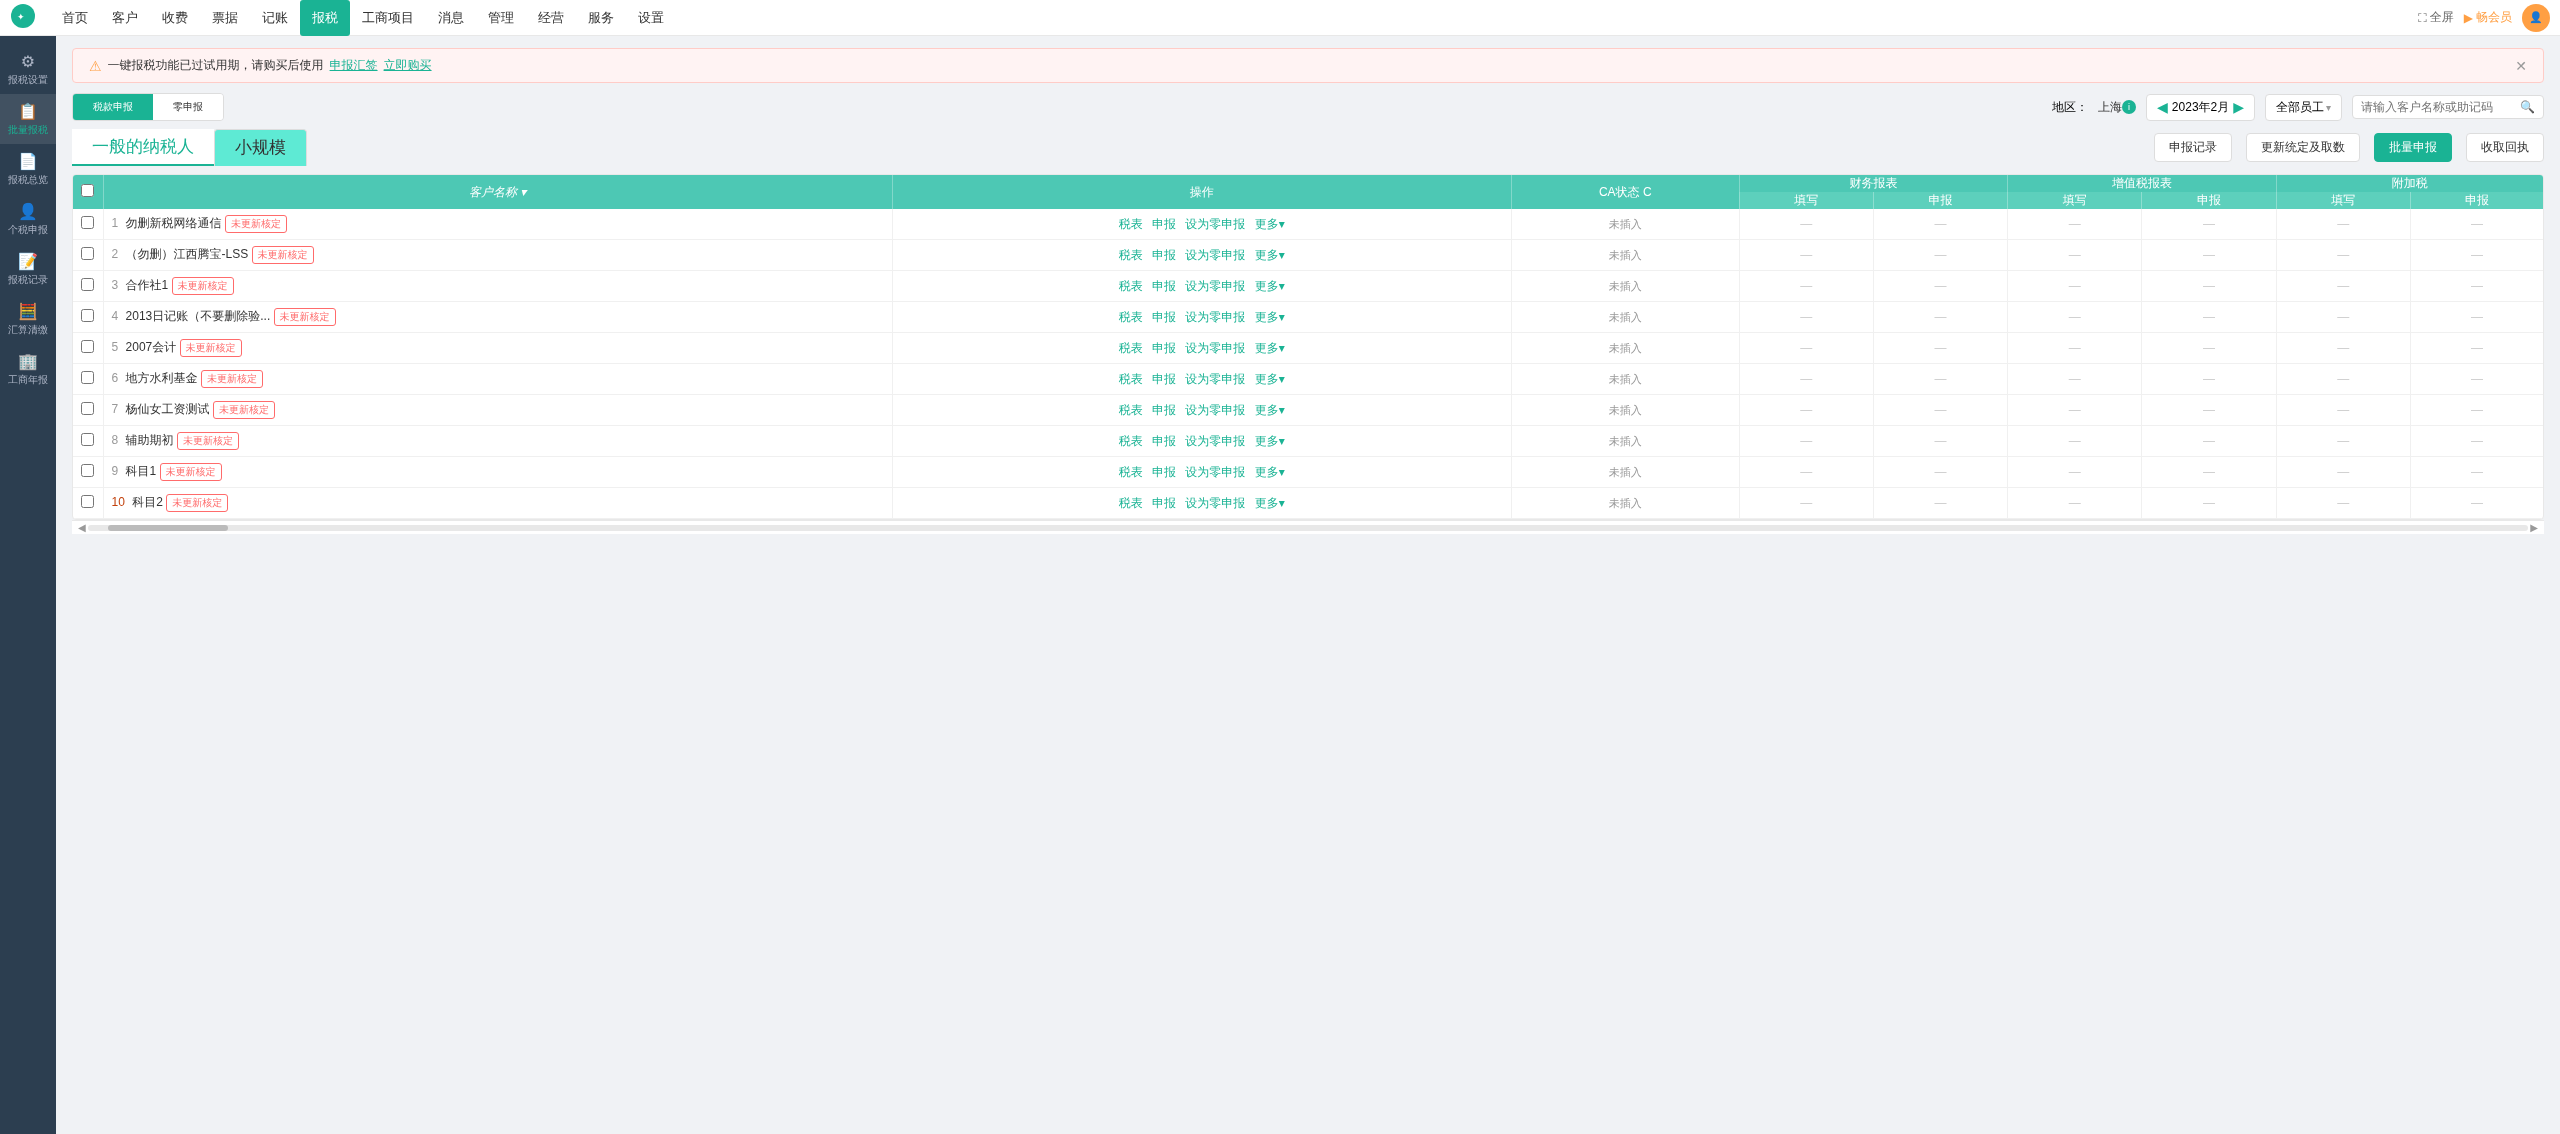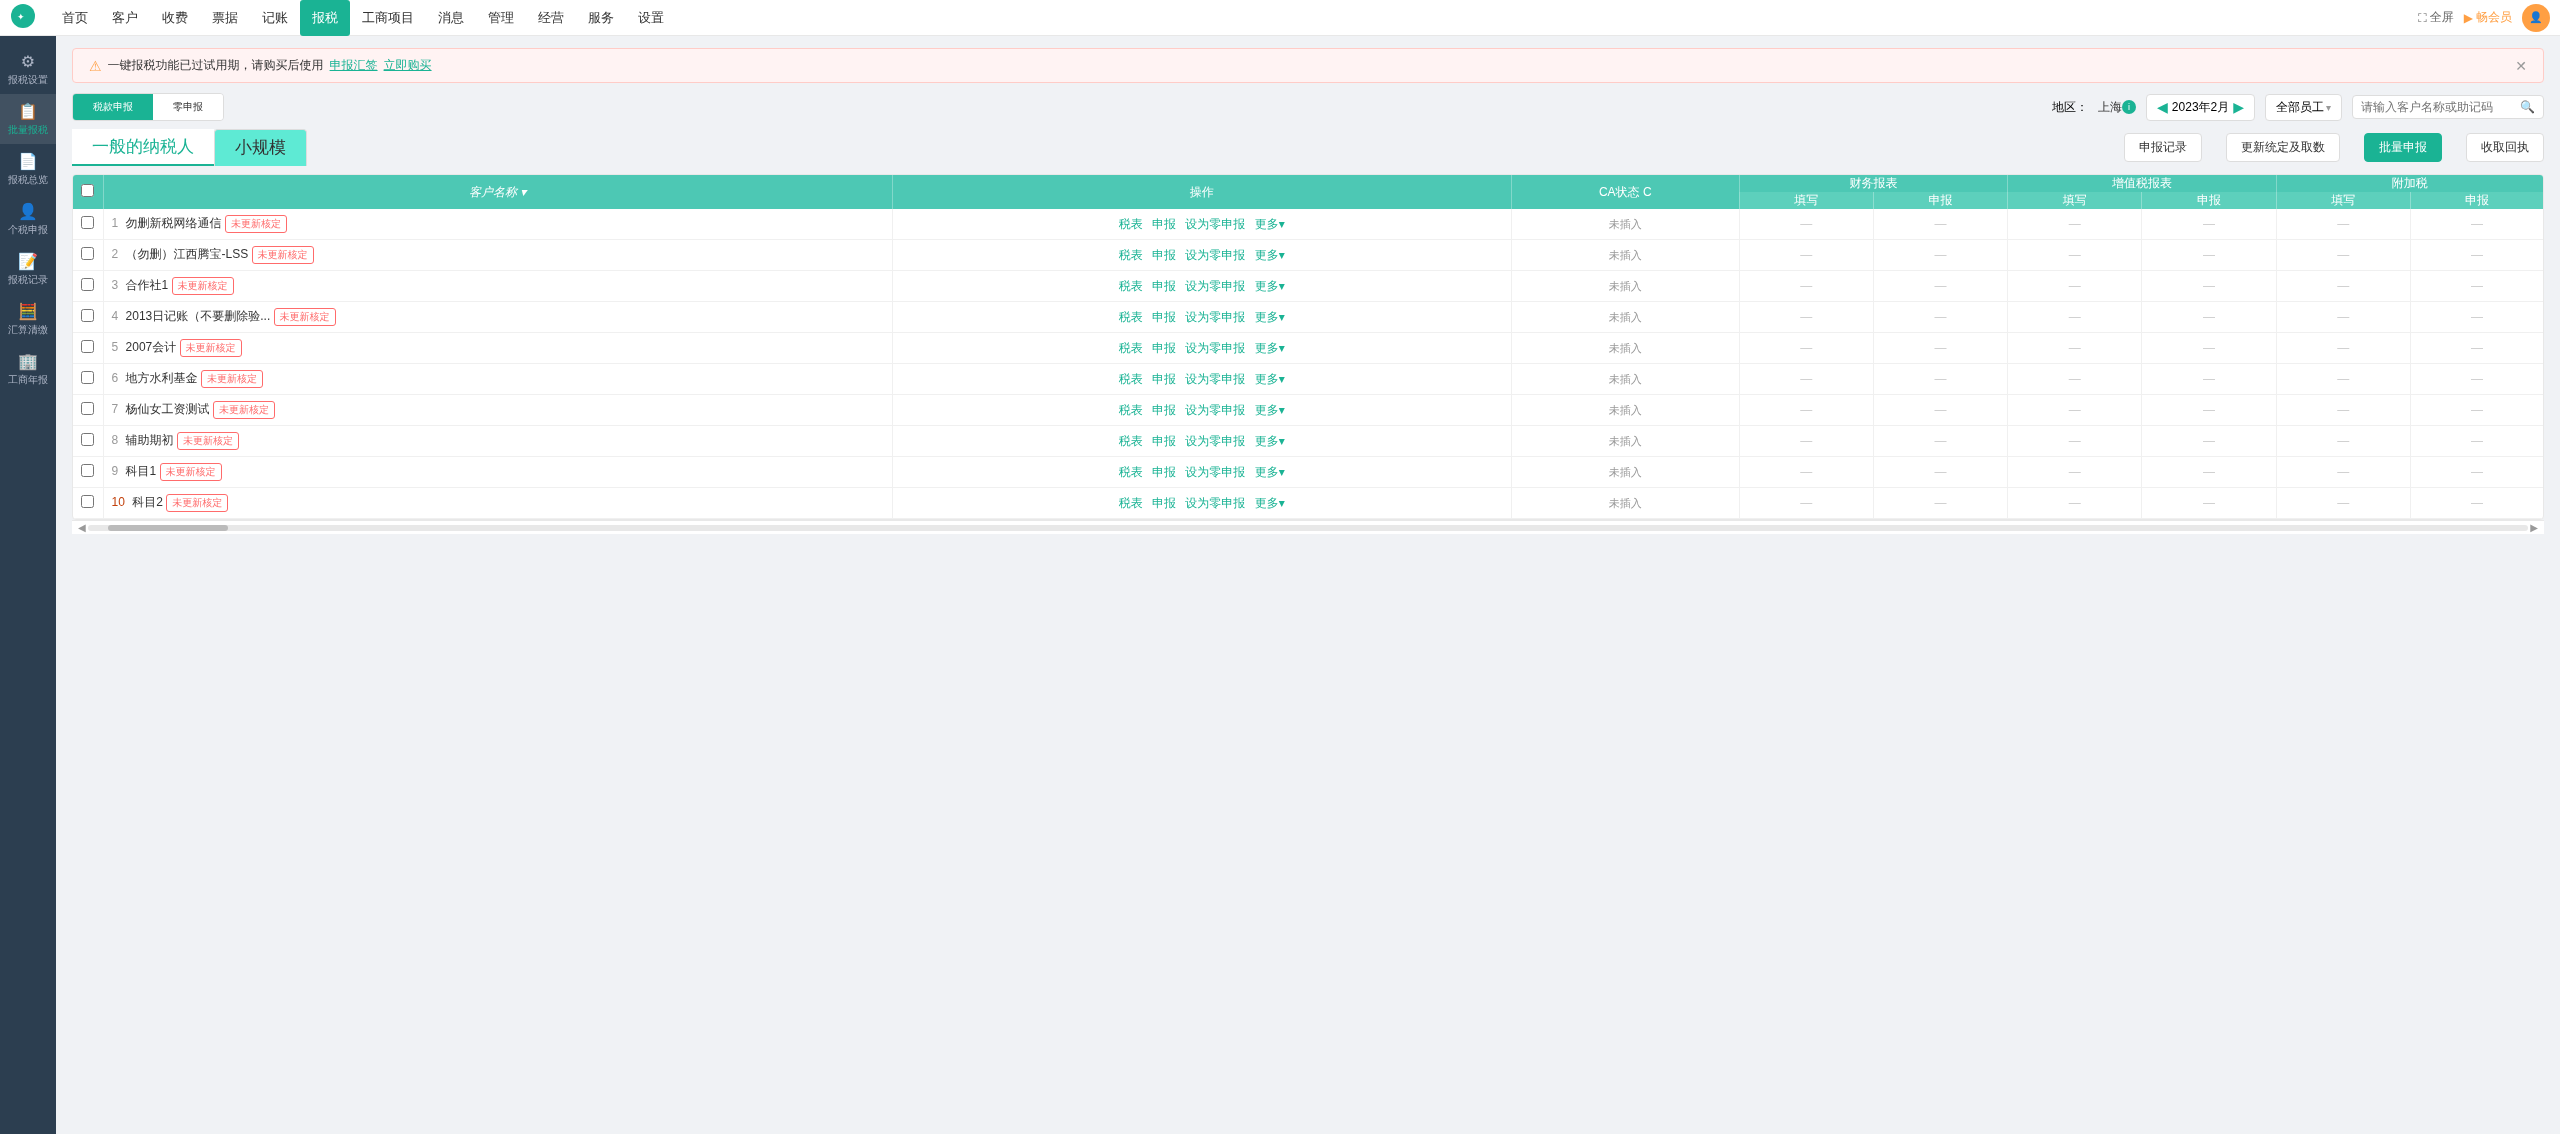--- a/index.html
+++ b/index.html
@@ -154,21 +154,21 @@
       padding: 6px 20px;
       font-size: 17px;
       cursor: pointer;
       color: #333;
       border-bottom: 2px solid transparent;
       margin-bottom: -2px;
     }
     .sub-tab.active { color: #1ab394; border-bottom: 2px solid #1ab394; background: #fff; }
     .sub-tab:not(.active) { background: #5eead4; border: 1px solid #ddd; border-bottom: none; border-radius: 4px 4px 0 0; }
 
-    .action-btns { display: flex; gap: 24px; align-items: center; }
+    .action-btns { display: flex; gap: 14px; align-items: center; }
     .btn {
       padding: 5px 14px;
       border-radius: 4px;
       font-size: 12px;
       cursor: pointer;
       border: 1px solid #ddd;
       background: #fff;
       color: #333;
     }
     .btn.primary { background: #1ab394; color: #fff; border-color: #1ab394; }

